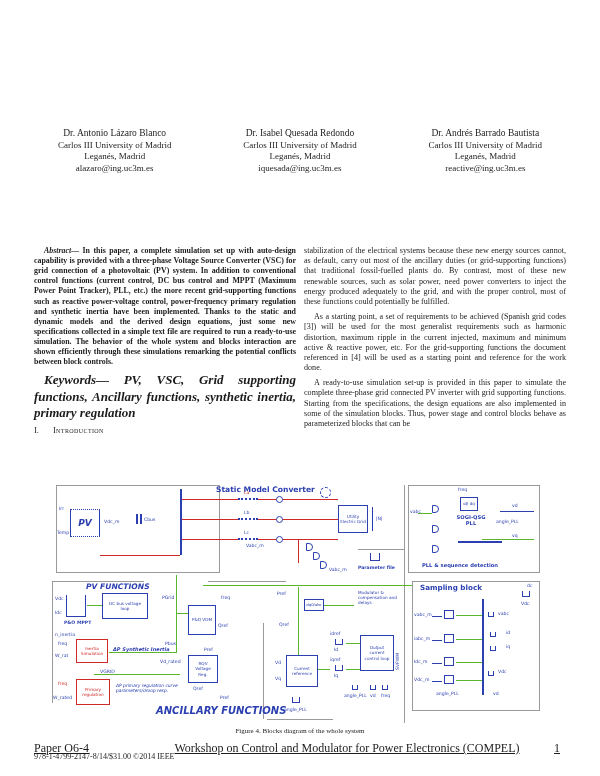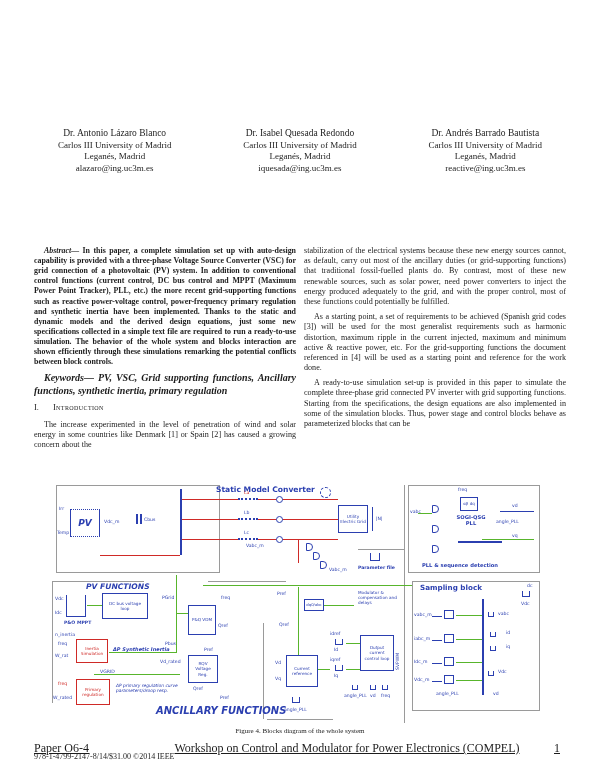--- a/index.html
+++ b/index.html
@@ -12,21 +12,21 @@
   .authors{position:absolute;top:127px;left:22px;right:22px;display:flex;align-items:flex-start;}
   .author{flex:1;text-align:center;font-size:9px;line-height:1.32;padding:0 7px;}
   .a-name{font-size:9.5px;}
 
   .col{position:absolute;top:230px;width:262px;font-size:8.1px;line-height:1.26;text-align:justify;margin-top:16px;}
   .col-left{left:34px;}
   .col-right{left:304px;}
   .col p{margin:0 0 5px;}
   .abstract{font-weight:bold;font-size:7.9px;text-indent:10px;margin-bottom:10px;line-height:1.28;}
   .ab-label{font-style:italic;}
-  .keywords{font-weight:bold;font-style:italic;font-size:10px;text-indent:10px;margin-bottom:10px;}
+  .keywords{font-weight:bold;font-style:italic;font-size:13px;text-indent:10px;margin-bottom:10px;}
   .sec-head{font-size:8.4px;margin:5px 0 7px;font-weight:400;}
   .sec-num{margin-right:14px;}
   .sc{font-variant:small-caps;letter-spacing:.4px;}
   .body-p{text-indent:10px;}
   .no-indent{text-indent:0;}
 
   
   .fig{position:absolute;left:30px;top:483px;width:545px;height:242px;
        font-family:"DejaVu Sans",sans-serif;}
   .lab{position:absolute;font-size:4.6px;color:#2b3fb0;white-space:nowrap;line-height:1.15;}
@@ -93,21 +93,20 @@
       <div>Leganés, Madrid</div>
       <div></div>
       <div>reactive@ing.uc3m.es</div>
     </div>
   </div>
 
   <div class="col col-left">
     <p class="abstract"><span class="ab-label">Abstract— </span><span>In this paper, a complete simulation set up with auto-design capability is provided with a three-phase Voltage Source Converter (VSC) for grid connection of a photovoltaic (PV) system. In addition to conventional control functions (current control, DC bus control and MPPT (Maximum Power Point Tracker), PLL, etc.) the more recent grid-supporting functions such as reactive power-voltage control, power-frequency primary regulation and synthetic inertia have been implemented. Thanks to the static and dynamic models and the derived design equations, just some new specifications collected in a simple text file are required to run a ready-to-use simulation. The behavior of the whole system and blocks interaction are shown efficiently through these simulations remarking the potential conflicts between block controls.</span></p>
     <p class="keywords"><span>Keywords— </span><span>PV, VSC, Grid supporting functions, Ancillary functions, synthetic inertia, primary regulation</span></p>
     <h2 class="sec-head"><span class="sec-num">I.</span><span class="sc">Introduction</span></h2>
-    <p class="body-p">The increase experimented in the level of penetration of wind and solar energy in some countries like Denmark [1] or Spain [2] has caused a growing concern about the</p>
   </div>
 
   <div class="col col-right">
     <p class="body-p no-indent">stabilization of the electrical systems because these new energy sources cannot, as default, carry out most of the ancillary duties (or grid-supporting functions) that traditional fossil-fuelled plants do. By contrast, most of these new renewable sources, such as solar power, need power converters to inject the energy produced adequately to the grid, and with the proper control, most of these functions could potentially be fulfilled.</p>
     <p class="body-p">As a starting point, a set of requirements to be achieved (Spanish grid codes [3]) will be used for the most generalist requirements such as harmonic distortion, maximum ripple in the current injected, maximum and minimum active &amp; reactive power, etc. For the grid-supporting functions the document referenced in [4] will be used as a starting point and reference for the work done.</p>
     <p class="body-p">A ready-to-use simulation set-up is provided in this paper to simulate the complete three-phase grid connected PV inverter with grid supporting functions. Starting from the specifications, the design equations are also implemented in some of the simulation blocks. Thus, power stage and control blocks behave as parameterized blocks that can be</p>
   </div>
 
   <div class="fig">
 

